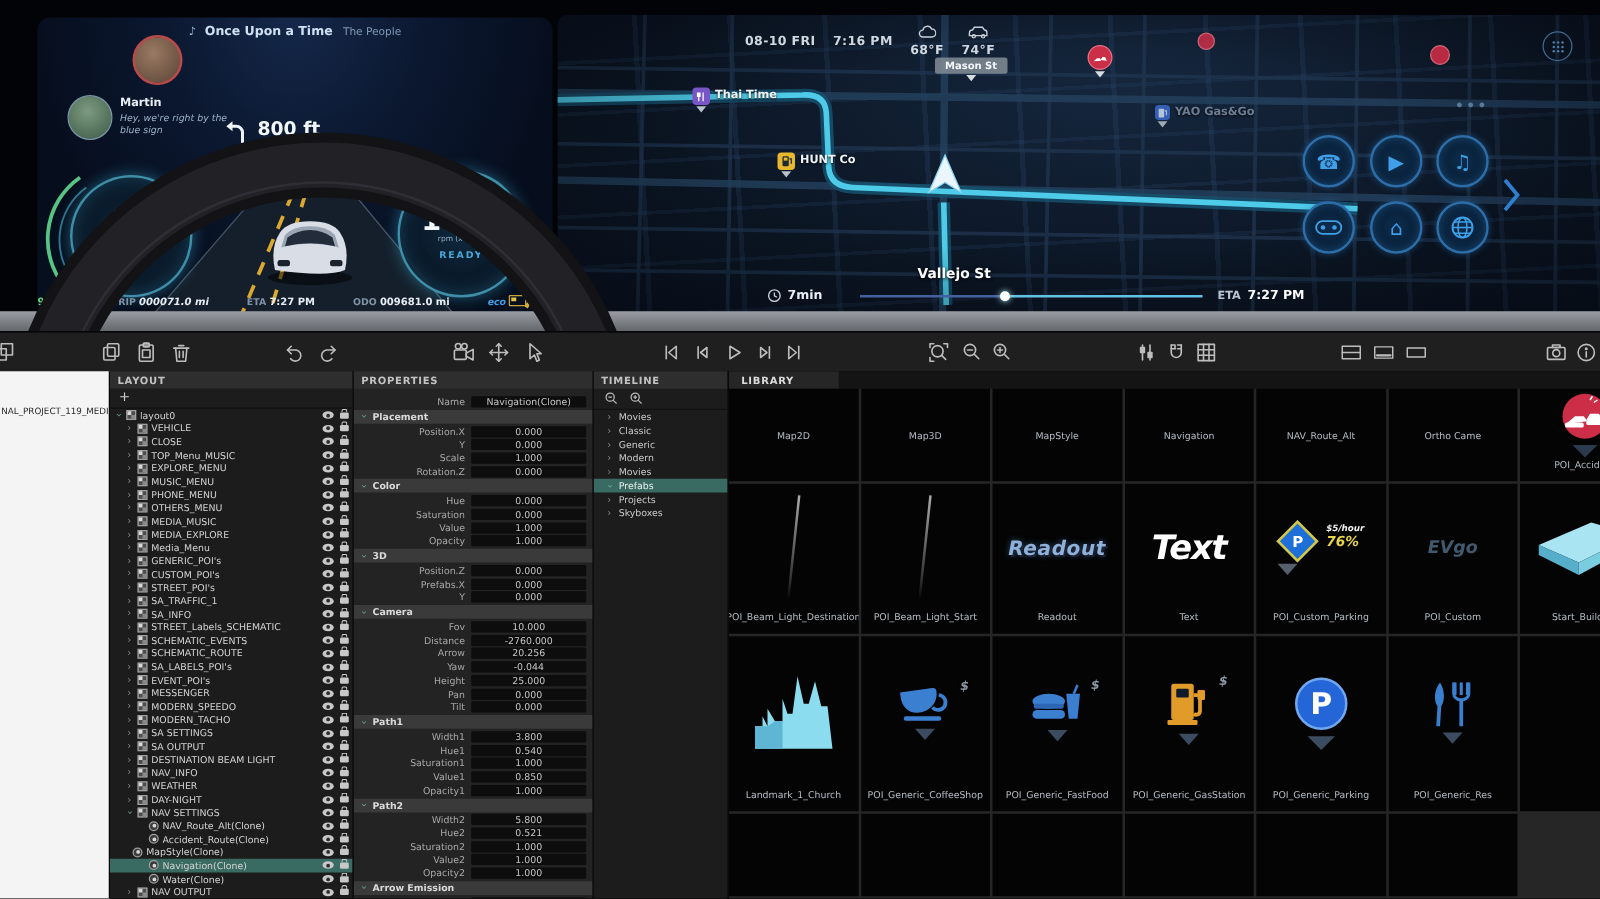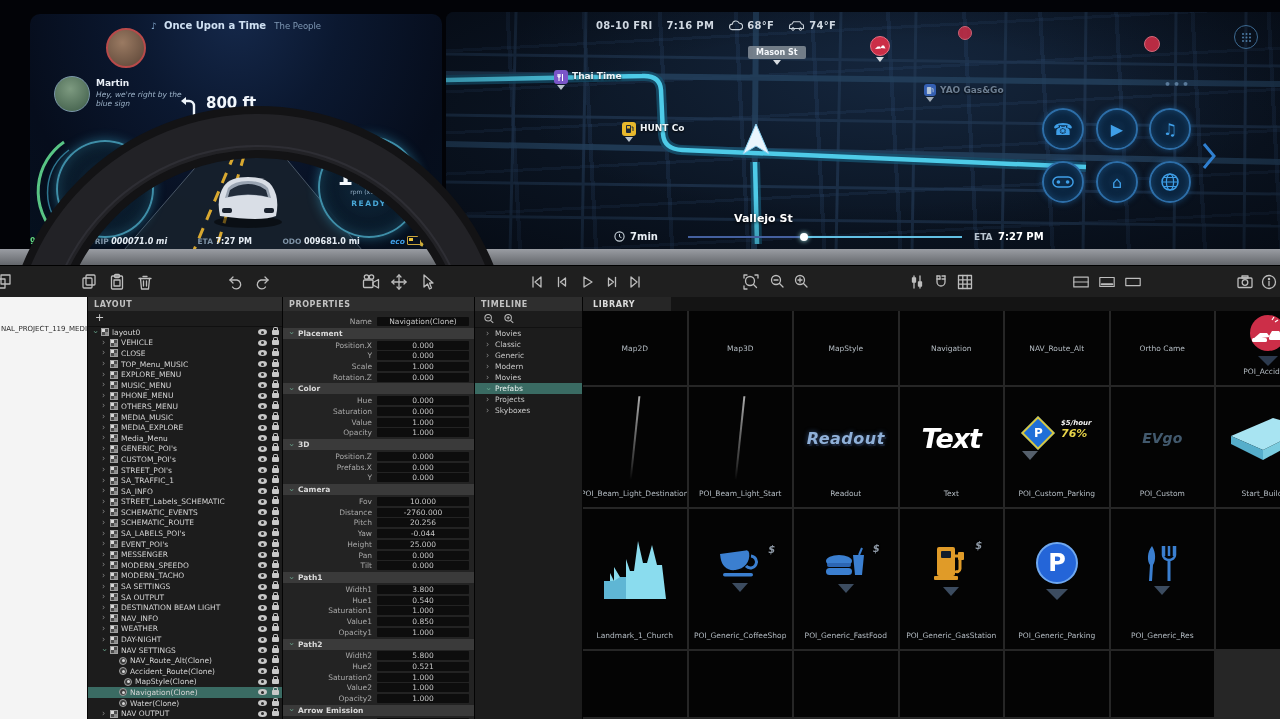--- a/index.html
+++ b/index.html
@@ -55,21 +55,21 @@
   .mapd{position:absolute;left:446px;top:12px;width:834px;height:240px;border-radius:8px 0 0 8px;overflow:hidden;
         background:
          radial-gradient(ellipse at 55% 25%, rgba(44,78,122,.30), transparent 62%),
          repeating-linear-gradient(87deg, transparent 0 72px, rgba(64,104,156,.16) 72px 76px),
          repeating-linear-gradient(-3deg, transparent 0 38px, rgba(64,104,156,.13) 38px 41px),
          #0b1523;}
   .mapd::after{content:"";position:absolute;inset:0;
         background:radial-gradient(ellipse at 50% 45%, transparent 45%, rgba(2,4,10,.55) 100%);pointer-events:none;}
   .infobar{position:absolute;left:150px;top:8px;display:flex;gap:14px;align-items:center;
            font-size:10px;font-weight:bold;color:#cfd7e0;letter-spacing:.3px;z-index:5;}
-  .infobar .ic{display:flex;align-items:center;gap:4px;}
+  .infobar .ic{display:flex;align-items:center;gap:4px;flex-direction:column;}
   .poi{position:absolute;display:flex;align-items:flex-start;gap:4px;z-index:4;}
   .poi .plabel{font-size:9px;font-weight:bold;color:#eef3f8;text-shadow:0 1px 2px #000;margin-top:1px;}
   .poi .plabel.dim{color:#7d8fa2;}
   .poi .pic{width:14px;height:14px;border-radius:3px;display:flex;align-items:center;justify-content:center;flex:none;}
   .mpin{width:0;height:0;border:4px solid transparent;border-bottom:none;border-top:5px solid #b8c2cc;margin:1px auto 0;}
   .street-sign{position:absolute;z-index:4;text-align:center;}
   .street-sign .pill{background:rgba(128,138,148,.88);color:#f4f7fa;font-size:8px;font-weight:bold;
                      padding:2px 8px;border-radius:2px;display:inline-block;}
   .red-poi{position:absolute;border-radius:50%;background:#cb2e47;border:1px solid #e87183;z-index:4;
            display:flex;align-items:center;justify-content:center;}
@@ -792,21 +792,21 @@
             <span class="ico-eye"></span>
             <span class="ico-lock"></span>
           </div>
           <div class="trow" style="padding-left: 21px;">
             <span class="arr"></span>
             <span class="nico clone"></span>
             <span class="lbl">Accident_Route(Clone)</span>
             <span class="ico-eye"></span>
             <span class="ico-lock"></span>
           </div>
-          <div class="trow" style="padding-left: 26px;">
+          <div class="trow" style="padding-left: 8px;">
             <span class="arr"></span>
             <span class="nico clone"></span>
             <span class="lbl">MapStyle(Clone)</span>
             <span class="ico-eye"></span>
             <span class="ico-lock"></span>
           </div>
           <div class="trow sel" style="padding-left: 21px;">
             <span class="arr"></span>
             <span class="nico clone"></span>
             <span class="lbl">Navigation(Clone)</span>
@@ -899,21 +899,21 @@
           </div>
           <div class="prow">
             <span class="plab">Fov</span>
             <span class="pval">10.000</span>
           </div>
           <div class="prow">
             <span class="plab">Distance</span>
             <span class="pval">-2760.000</span>
           </div>
           <div class="prow">
-            <span class="plab">Pitch</span>
+            <span class="plab">Arrow</span>
             <span class="pval">20.256</span>
           </div>
           <div class="prow">
             <span class="plab">Yaw</span>
             <span class="pval">-0.044</span>
           </div>
           <div class="prow">
             <span class="plab">Height</span>
             <span class="pval">25.000</span>
           </div>

